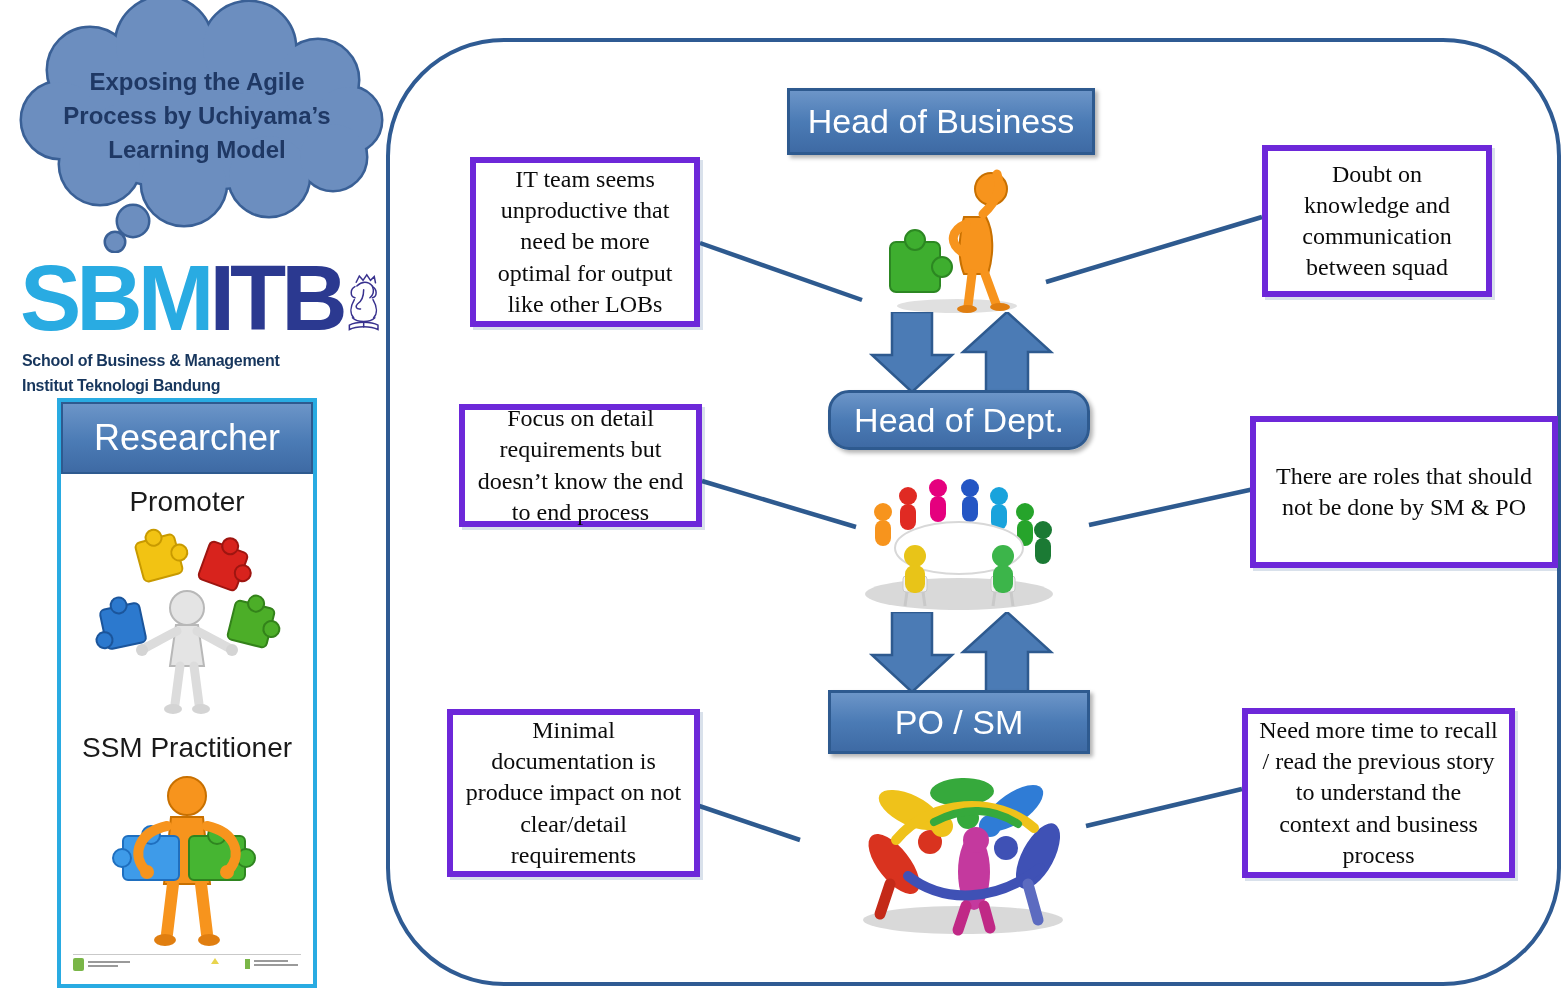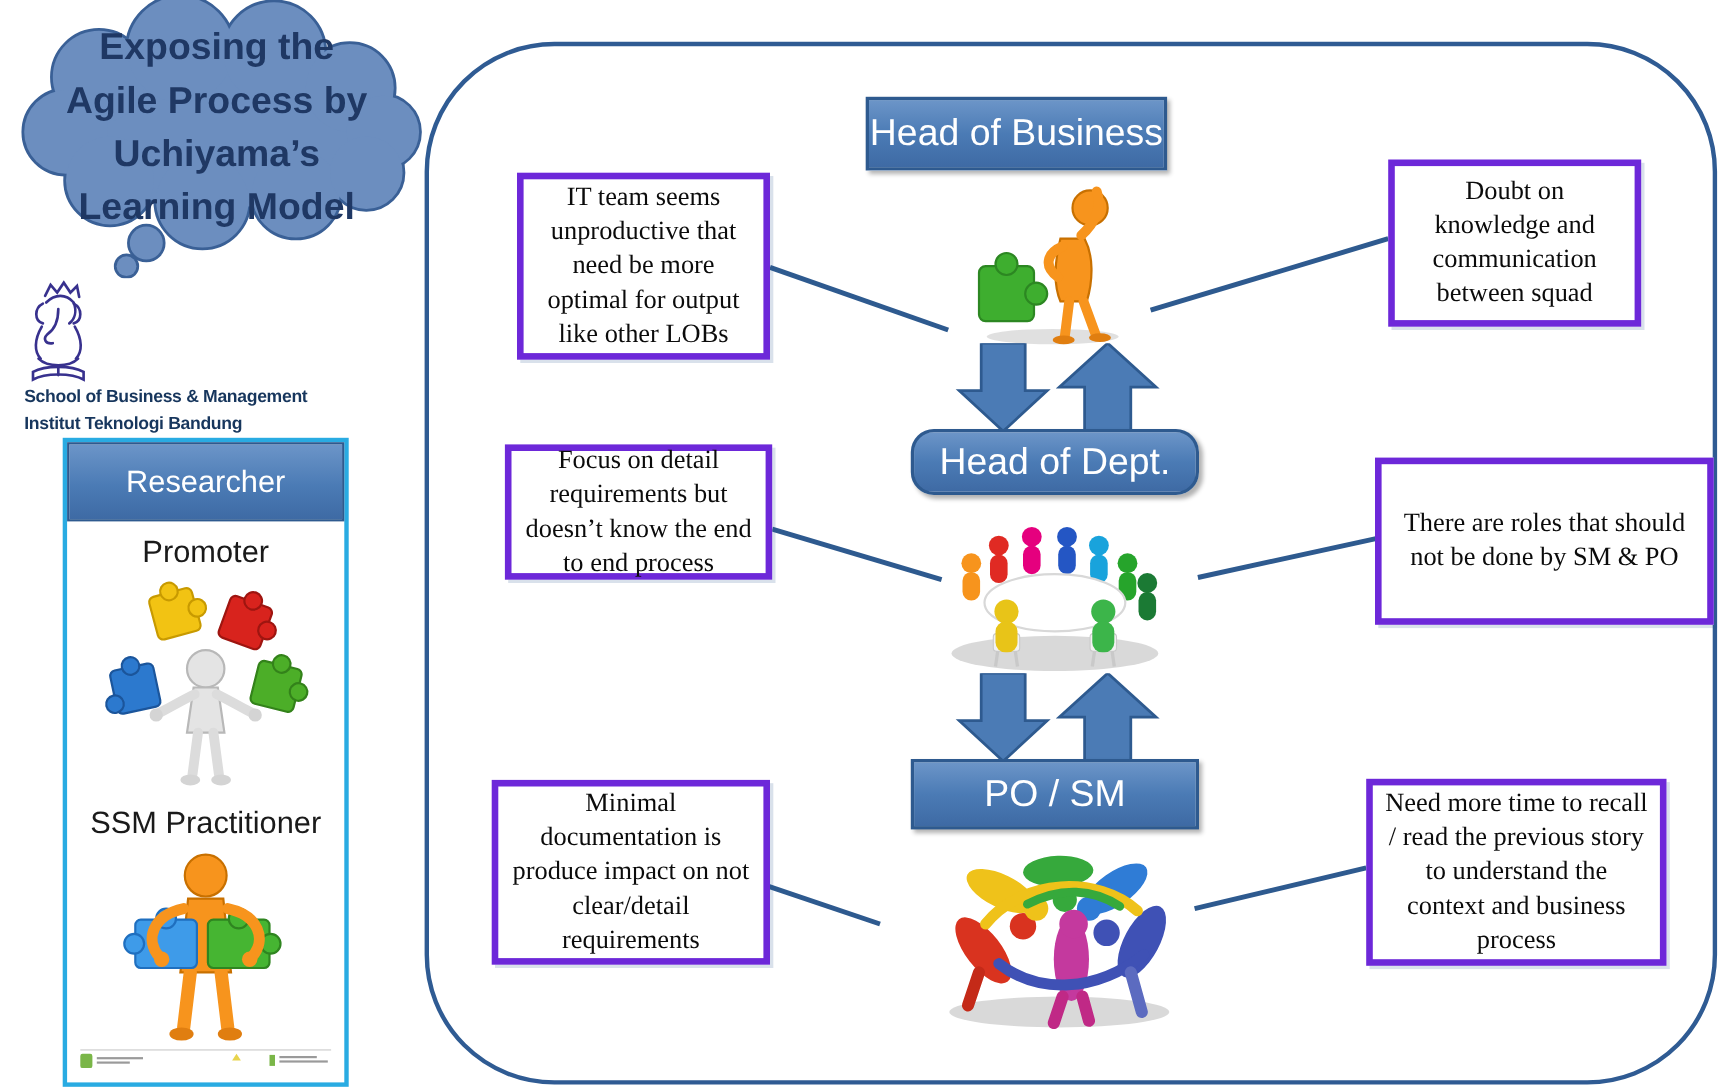--- a/index.html
+++ b/index.html
@@ -4,36 +4,36 @@
 <style>
   html,body{margin:0;padding:0;}
   body{
     position:relative;width:1568px;height:991px;background:#ffffff;
     font-family:"Liberation Sans",sans-serif;overflow:hidden;
   }
   .abs{position:absolute;}
   
   .cloud-text{
     display:flex;align-items:center;justify-content:center;text-align:center;
-    color:#1F3864;font-size:34px;font-weight:600;line-height:1.42;
+    color:#1F3864;font-size:24px;font-weight:600;line-height:1.42;
   }
   
   .logo-big{font-size:92px;font-weight:bold;letter-spacing:-5px;line-height:1;}
   .logo-sbm{color:#29ABE2;}
   .logo-itb{color:#2B3990;}
   .logo-line{color:#17365D;font-weight:bold;font-size:16px;letter-spacing:-0.3px;}
   
   .panel{
     border:4px solid #29ABE2;background:#ffffff;box-sizing:border-box;
   }
   .panel-header{
     position:absolute;left:0;top:0;right:0;height:72px;box-sizing:border-box;
     background:linear-gradient(180deg,#6C95C8 0%,#4B7BB5 55%,#3E6AA4 100%);
     border:2px solid #2E5A8F;display:flex;align-items:center;justify-content:center;
-    color:#ffffff;font-size:28px;
+    color:#ffffff;font-size:36px;
   }
   .role-label{
     position:absolute;left:0;right:0;text-align:center;color:#1a1a1a;font-size:28px;
   }
   
   .big-container{
     border:4px solid #2F5B93;border-radius:118px;background:#ffffff;box-sizing:border-box;
   }
   
   .title-box{
@@ -87,20 +87,23 @@
       <circle cx="178" cy="183" r="42"></circle>
     <circle cx="263" cy="176" r="40"></circle>
       <circle cx="327" cy="157" r="33"></circle>
     <circle cx="127" cy="221" r="15"></circle>
       <circle cx="109" cy="242" r="9"></circle>
   </g>
 </svg>
 <div class="abs cloud-text" style="left:52px;top:22px;width:290px;height:188px;">Exposing the Agile Process by Uchiyama’s Learning Model</div>
 
 <div class="abs" style="left:20px;top:252px;width:362px;height:100px;display:flex;align-items:flex-start;">
+  <div class="logo-big" style="white-space:nowrap;">
+    <span class="logo-sbm">SBM</span><span class="logo-itb">ITB</span>
+  </div>
   <svg width="62" height="100" viewBox="0 0 60 100" style="margin-left:2px;margin-top:2px;" fill="none" stroke="#38318E" stroke-width="2.4" stroke-linecap="round">
     <path d="M18,15 L23,5 L29,12 L35,3 L41,12 L47,6 L49,16"></path>
     <path d="M16,22 C8,26 8,38 16,40"></path>
     <path d="M44,22 C52,26 52,38 44,40"></path>
     <path d="M19,21 C27,13 37,13 44,21 C47,29 45,36 40,40"></path>
     <path d="M30,27 C30,40 26,46 20,50 C16,54 18,59 25,58"></path>
     <path d="M15,43 C8,55 8,66 14,72"></path>
     <path d="M45,43 C52,55 52,66 46,72"></path>
     <path d="M12,72 C20,80 40,80 48,72"></path>
     <path d="M7,84 C18,78 42,78 53,84 L53,91 C42,85 18,85 7,91 Z"></path>
@@ -207,21 +210,21 @@
   <g stroke="#2E5A8F" stroke-width="4.5">
     <line x1="700" y1="243" x2="862" y2="300"></line>
     <line x1="1046" y1="282" x2="1262" y2="217"></line>
     <line x1="702" y1="481" x2="856" y2="527"></line>
     <line x1="1089" y1="525" x2="1254" y2="489"></line>
     <line x1="661" y1="793" x2="800" y2="840"></line>
     <line x1="1086" y1="826" x2="1242" y2="789"></line>
   </g>
 </svg>
 
-<div class="abs title-box" style="left:787px;top:88px;width:274px;height:67px;">Head of  Business</div>
+<div class="abs title-box" style="left:787px;top:88px;width:308px;height:67px;">Head of  Business</div>
 
 <svg class="abs" style="left:872px;top:162px;" width="170" height="152" viewBox="0 0 170 152">
   <ellipse cx="85" cy="144" rx="60" ry="7" fill="#000000" opacity="0.12"></ellipse>
   <g transform="translate(18,60)" fill="#3EAE2F" stroke="#2C8722" stroke-width="2">
     <rect x="0" y="20" width="50" height="50" rx="6"></rect>
     <circle cx="25" cy="18" r="10"></circle>
       <circle cx="52" cy="45" r="10"></circle>
   </g>
   <g fill="#F7941D" stroke="#C87000" stroke-width="2">
     <path d="M92,55 C87,75 85,95 92,112 L116,112 C122,92 122,70 114,55 Z"></path>

